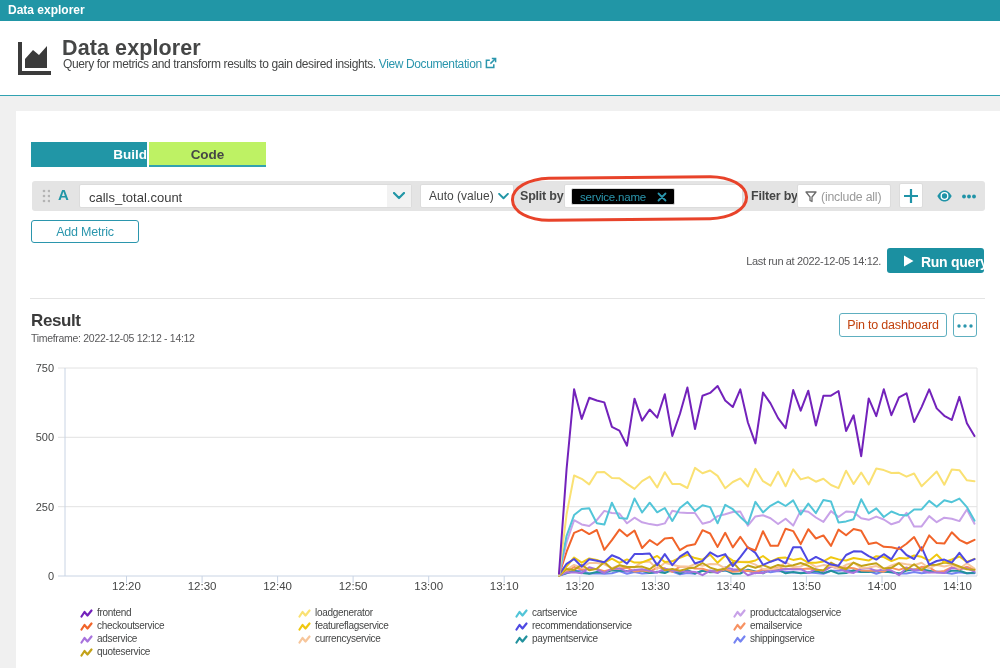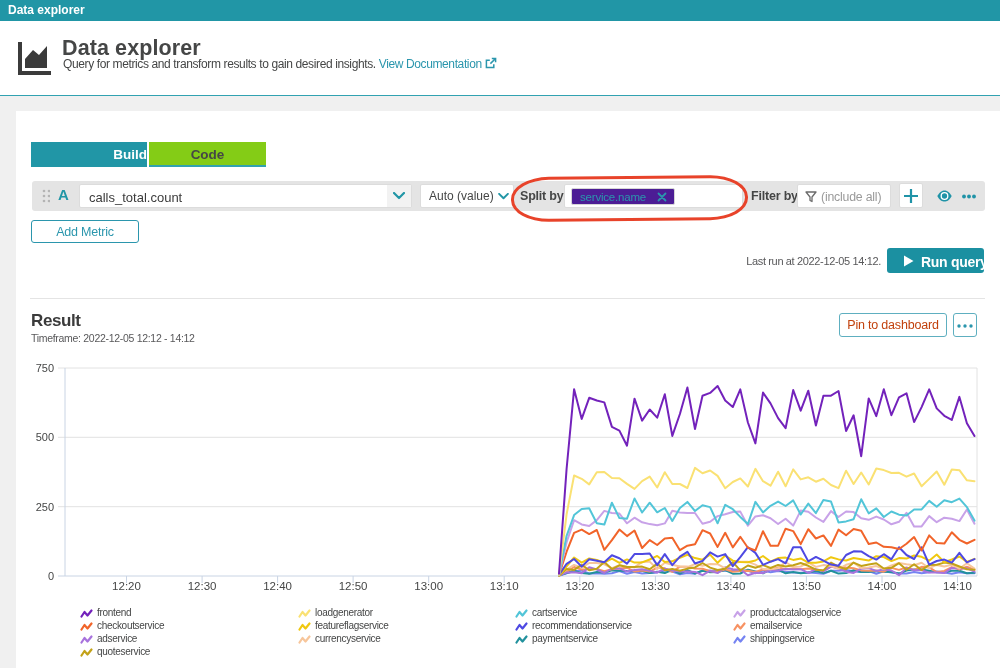--- a/index.html
+++ b/index.html
@@ -12,34 +12,34 @@
 
 .hicon { left:18px; top:41px; }
 .htitle { left:62px; top:36px; font-size:21.5px; font-weight:bold; color:#454646; letter-spacing:0.1px; }
 .hsub { left:63px; top:57px; font-size:12px; color:#454646; letter-spacing:-0.38px; }
 .hsub a { color:#2b96ad; text-decoration:none; }
 .tealline { left:0; top:95px; width:1000px; height:1px; background:#31a2b1; }
 .graybg { left:0; top:96px; width:1000px; height:572px; background:#f0f0f0; }
 .card { left:16px; top:111px; width:984px; height:557px; background:#fff; }
 
 .tab-build { left:31px; top:142px; width:116px; height:25px; background:#2196a6; color:#fff; font-weight:bold; font-size:13.5px; text-align:right; line-height:25px; }
-.tab-code { left:149px; top:142px; width:117px; height:25px; background:#84cc16; color:#454646; font-weight:bold; font-size:13.5px; text-align:center; line-height:25px; border-bottom:2px solid #31a2b1; }
+.tab-code { left:149px; top:142px; width:117px; height:25px; background:#bef264; color:#454646; font-weight:bold; font-size:13.5px; text-align:center; line-height:25px; border-bottom:2px solid #31a2b1; }
 
 .qrow { left:16px; top:70px; width:953px; height:30px; background:#e4e4e4; border-radius:3px; }
 .qrow .sel { position:absolute; top:3px; height:24px; background:#fff; border:1px solid #dcdcdc; border-radius:2px; font-size:13px; color:#454646; }
 .dots6 { position:absolute; left:10px; top:8px; width:8px; height:14px; }
 .qA { position:absolute; left:26px; top:5px; color:#2196a6; font-weight:bold; font-size:15px; }
 .metricsel { left:47px; width:333px; }
 .metricsel span { position:absolute; left:9px; top:4.5px; color:#3b3b3b; }
 .selbtn { position:absolute; right:0; top:0; width:24px; height:22px; background:#f2f2f2; border-radius:0 2px 2px 0; }
 .autosel { left:388px; width:94px; }
 .autosel span { position:absolute; left:10px; top:4px; }
 .lbl { position:absolute; top:8px; font-weight:bold; font-size:12.5px; color:#454646; letter-spacing:-0.2px; }
 .splitin { left:532px; width:179px; }
-.chip { position:absolute; left:6px; top:3px; height:17px; background:#4c1d95; border:1px solid #d6d6d6; border-radius:2px; font-size:11.5px; color:#2b96ad; padding:1.5px 7px 0 8px; letter-spacing:-0.2px; }
+.chip { position:absolute; left:6px; top:3px; height:17px; background:#000000; border:1px solid #d6d6d6; border-radius:2px; font-size:11.5px; color:#2b96ad; padding:1.5px 7px 0 8px; letter-spacing:-0.2px; }
 .filterin { left:765px; width:94px; }
 .filterin .ph { position:absolute; left:23px; top:4.5px; color:#9a9a9a; font-size:12.3px; letter-spacing:-0.2px; }
 .plusbtn { position:absolute; left:867px; top:2px; width:24px; height:25px; background:#fff; border:1px solid #dcdcdc; border-radius:2px; }
 
 .redellipse { left:511px; top:176px; width:237px; height:45px; border:3.5px solid #e8432a; border-radius:38px/22px; transform:rotate(-0.6deg); }
 
 .addmetric { left:31px; top:220px; width:108px; height:23px; border:1px solid #2b96ad; border-radius:3px; background:#fff; color:#2b96ad; font-size:12.5px; text-align:center; line-height:22px; letter-spacing:-0.2px; }
 .lastrun { left:600px; top:255px; width:281px; text-align:right; font-size:11px; color:#58585a; letter-spacing:-0.35px; }
 .runbtn { left:887px; top:248px; width:97px; height:25px; background:#1b90a1; border-radius:3px; color:#fff; font-weight:bold; font-size:13px; white-space:nowrap; }
 .runbtn span { position:absolute; left:34px; top:5.5px; font-size:14px; letter-spacing:-0.3px; }

